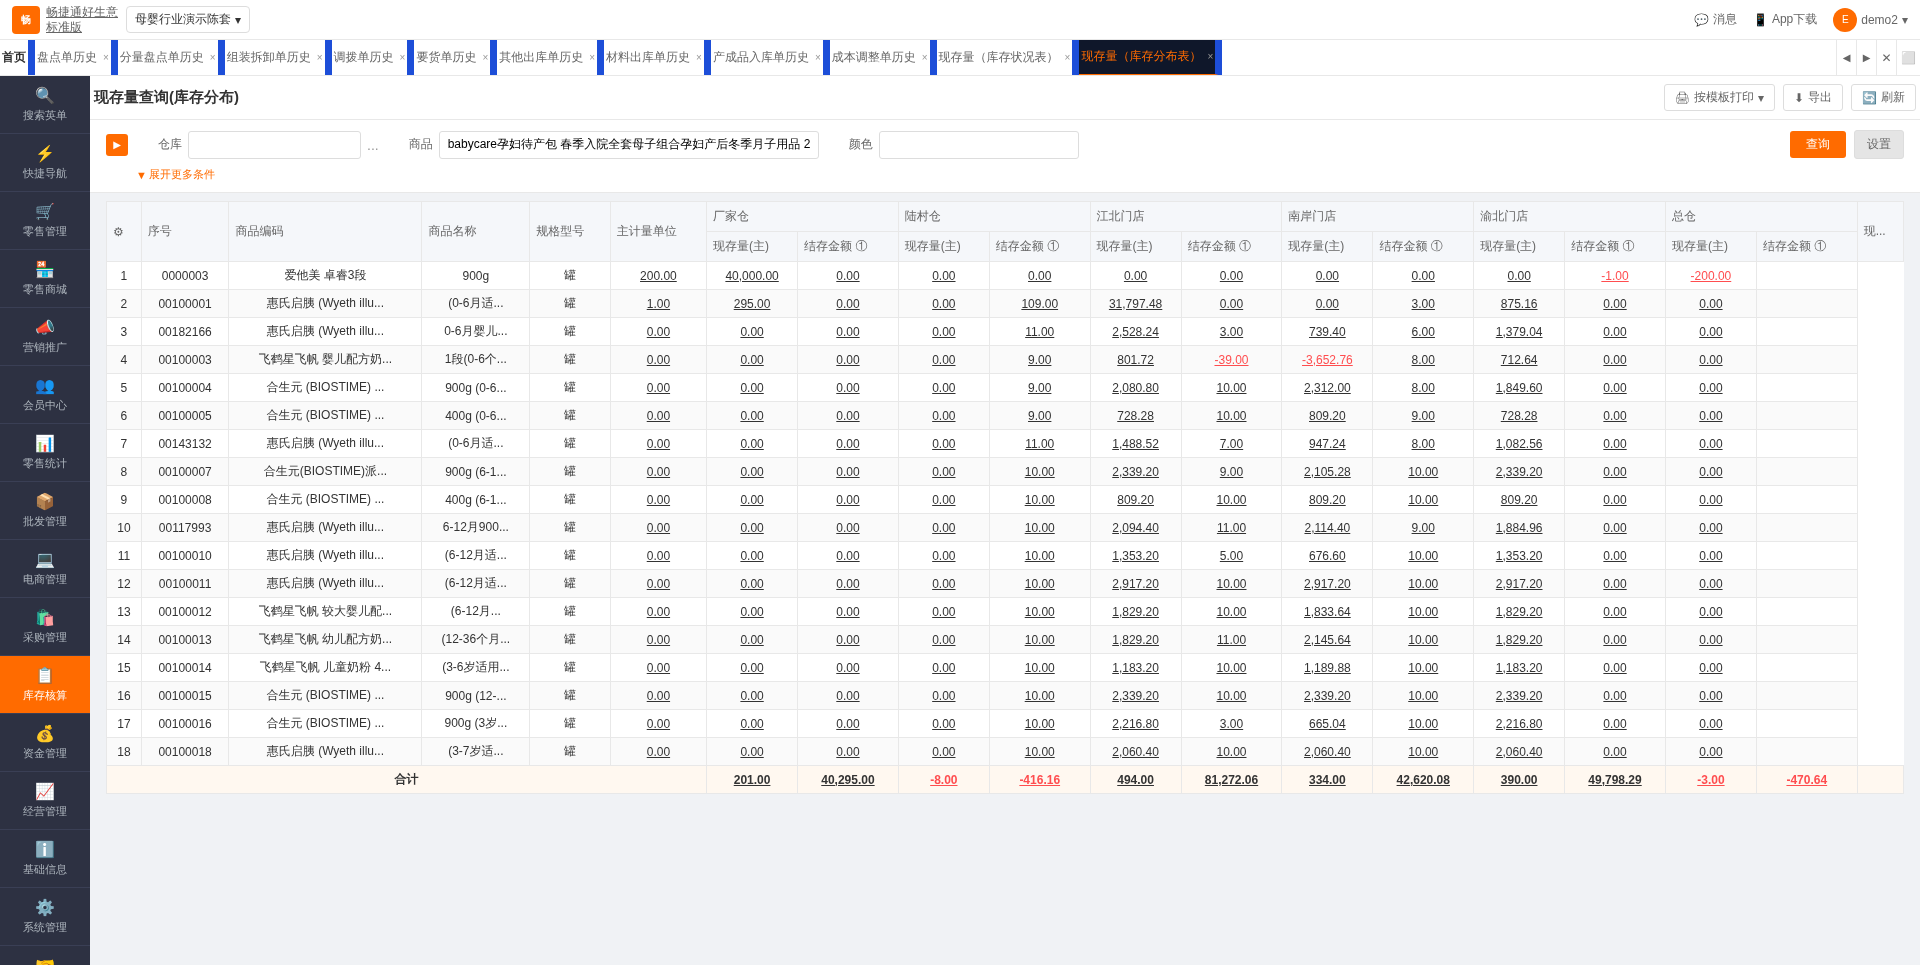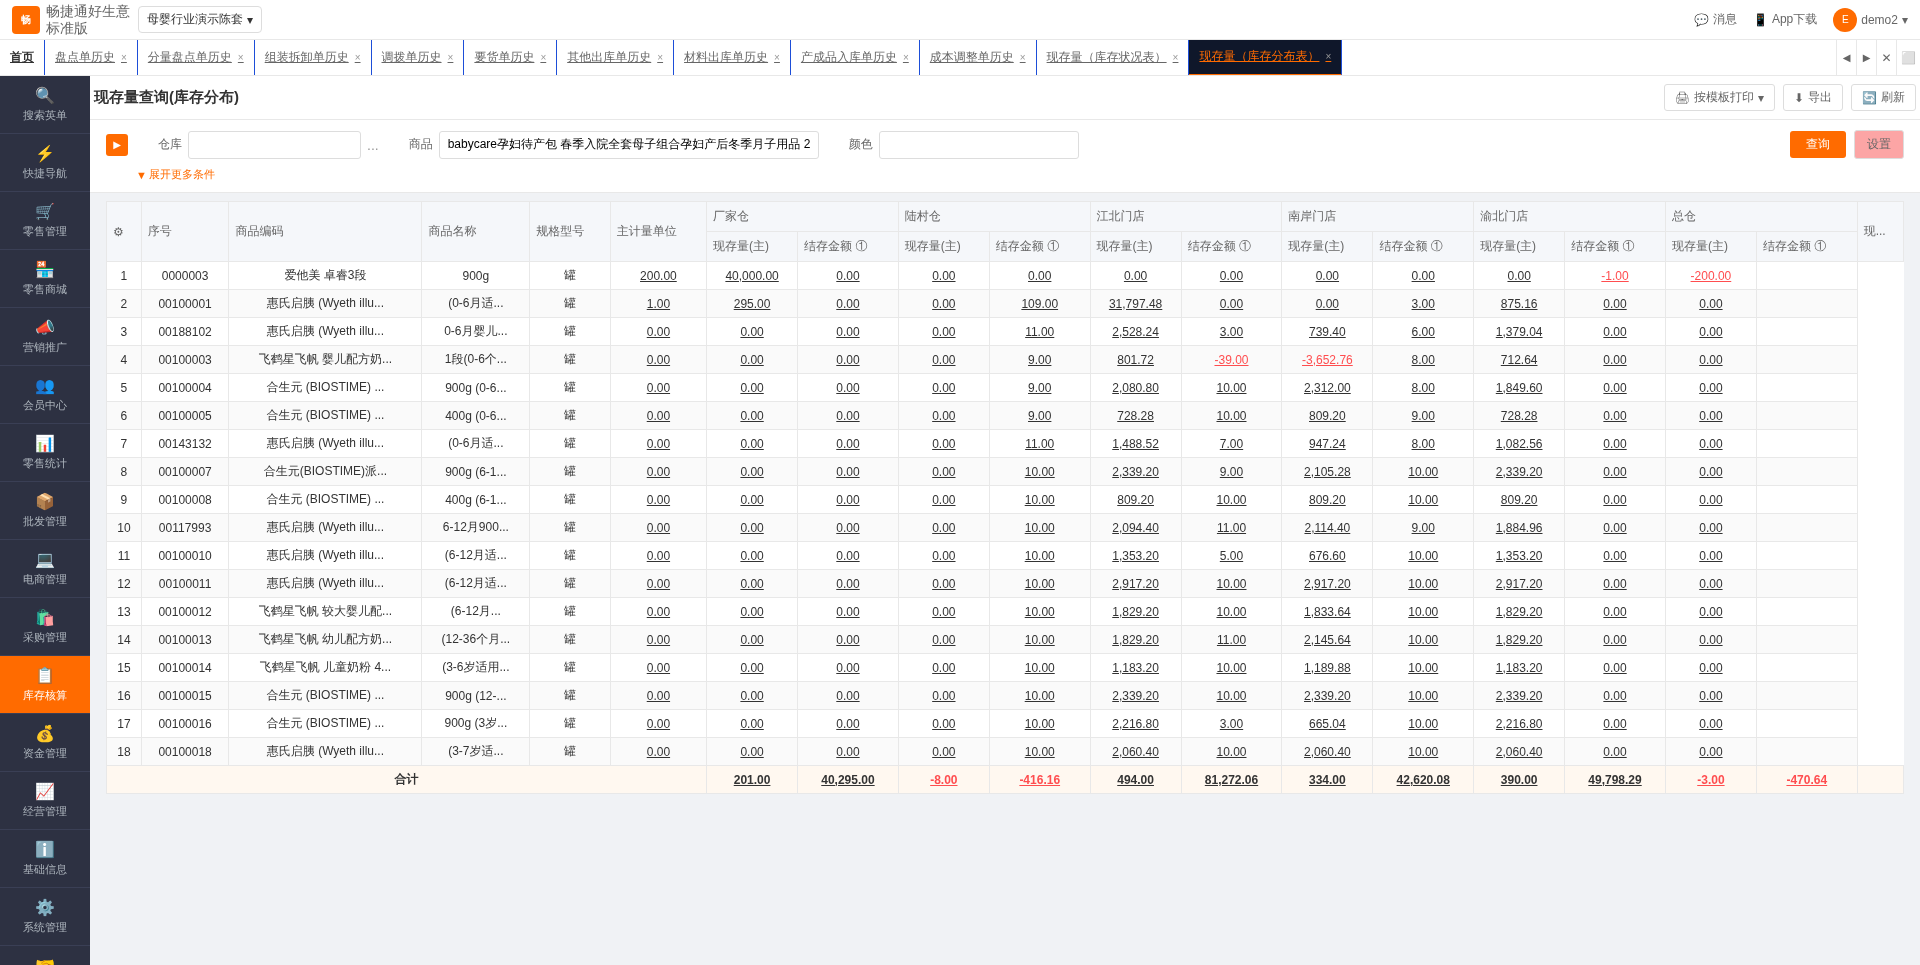--- a/index.html
+++ b/index.html
@@ -3,29 +3,29 @@
   <meta charset="utf-8">
   <style>
     * { box-sizing: border-box; margin: 0; padding: 0; }
     body { font-family: 'Microsoft YaHei', Arial, sans-serif; font-size: 12px; background: #f0f2f5; color: #333; overflow: hidden; }
 
     
     .topbar { background: #fff; height: 40px; display: flex; align-items: center; justify-content: space-between; padding: 0 12px; border-bottom: 1px solid #e8e8e8; }
     .topbar-left { display: flex; align-items: center; gap: 8px; }
     .logo-area { display: flex; align-items: center; gap: 6px; }
     .logo-icon { width: 28px; height: 28px; background: #ff6b00; border-radius: 4px; display: flex; align-items: center; justify-content: center; color: #fff; font-size: 10px; font-weight: bold; }
-    .logo-text { font-size: 14px; color: #666; line-height: 1.2; }
+    .logo-text { font-size: 12px; color: #666; line-height: 1.2; text-decoration: underline; }
     .org-selector { display: flex; align-items: center; gap: 4px; font-size: 12px; color: #333; cursor: pointer; padding: 4px 8px; border: 1px solid #ddd; border-radius: 4px; background: #fff; }
     .topbar-right { display: flex; align-items: center; gap: 16px; }
     .topbar-right-item { display: flex; align-items: center; gap: 4px; font-size: 12px; color: #666; cursor: pointer; }
     .avatar { width: 24px; height: 24px; border-radius: 50%; background: #ff6b00; display: flex; align-items: center; justify-content: center; color: #fff; font-size: 10px; }
 
     
     .nav-tabs { background: #fff; height: 36px; display: flex; align-items: center; border-bottom: 1px solid #e8e8e8; overflow: hidden; }
-    .nav-tab { display: flex; align-items: center; gap: 4px; padding: 0 10px; height: 36px; border-right: 1px solid #1d4ed8; font-size: 12px; color: #666; cursor: pointer; white-space: nowrap; flex-shrink: 0; text-decoration: underline; }
+    .nav-tab { display: flex; align-items: center; gap: 4px; padding: 0 2px; height: 36px; border-right: 7px solid #1d4ed8; font-size: 12px; color: #666; cursor: pointer; white-space: nowrap; flex-shrink: 0; }
     .nav-tab.home { background: #fff; color: #333; font-weight: bold; }
     .nav-tab.active { background: #0f172a; color: #ff6b00; border-bottom: 2px solid #ff6b00; }
     .nav-tab .close-btn { font-size: 10px; color: #999; margin-left: 2px; cursor: pointer; }
     .nav-arrows { display: flex; align-items: center; margin-left: auto; }
     .nav-arrow { width: 20px; height: 36px; display: flex; align-items: center; justify-content: center; cursor: pointer; color: #666; border-left: 1px solid #e8e8e8; font-size: 10px; }
     .nav-close-all { width: 20px; height: 36px; display: flex; align-items: center; justify-content: center; cursor: pointer; color: #666; border-left: 1px solid #e8e8e8; font-size: 12px; }
     .nav-expand { width: 24px; height: 36px; display: flex; align-items: center; justify-content: center; cursor: pointer; color: #666; border-left: 1px solid #e8e8e8; }
 
     
     .main-layout { display: flex; height: calc(100vh - 76px); }
@@ -47,21 +47,21 @@
 
     
     .search-area { background: #fff; padding: 10px 16px; border-bottom: 1px solid #e8e8e8; }
     .search-row { display: flex; align-items: center; gap: 12px; flex-wrap: wrap; }
     .search-field { display: flex; align-items: center; gap: 6px; }
     .search-label { font-size: 12px; color: #666; white-space: nowrap; margin-left: 18px; }
     .search-input { height: 28px; border: 1px solid #ddd; border-radius: 3px; padding: 0 8px; font-size: 12px; min-width: 80px; }
     .search-input-wide { width: 380px; }
     .search-input-color { width: 200px; }
     .query-btn { background: #ff6b00; color: #fff; border: none; border-radius: 3px; padding: 5px 16px; font-size: 12px; cursor: pointer; }
-    .set-btn { background: #fca5a5; color: #666; border: 1px solid #ddd; border-radius: 3px; padding: 5px 12px; font-size: 12px; cursor: pointer; }
+    .set-btn { background: #e5e5e5; color: #666; border: 1px solid #ddd; border-radius: 3px; padding: 5px 12px; font-size: 12px; cursor: pointer; }
     .search-btn-expand-toggle { color: #ff6b00; font-size: 11px; display: flex; align-items: center; gap: 2px; cursor: pointer; }
     .orange-arrow { width: 22px; height: 22px; background: #ff6b00; border-radius: 3px; display: flex; align-items: center; justify-content: center; color: #fff; cursor: pointer; font-size: 10px; }
 
     
     .table-wrap { flex: 1; overflow: auto; padding: 8px 16px; }
     .data-table { width: 100%; border-collapse: collapse; background: #fff; font-size: 12px; }
     .data-table th { background: #f5f7fa; padding: 6px 6px; text-align: left; border: 1px solid #e8e8e8; font-weight: normal; color: #666; white-space: nowrap; position: sticky; top: 0; z-index: 2; }
     .data-table td { padding: 5px 6px; text-align: center; border: 1px solid #e8e8e8; white-space: nowrap; }
     .data-table tr.even td { background: #fafafa; }
     .data-table tr.sum-row td { background: #fff8f0; font-weight: bold; }
@@ -321,21 +321,21 @@
               <td class="cell-num">0.00</td>
               <td class="cell-num">0.00</td>
               <td class="cell-num">3.00</td>
               <td class="cell-num">875.16</td>
               <td class="cell-num">0.00</td>
               <td class="cell-num">0.00</td>
               <td></td>
             </tr>
             <tr class="">
               <td>3</td>
-              <td>00188102</td>
+              <td>00182166</td>
               <td>惠氏启胰 (Wyeth illu...</td>
               <td>0-6月婴儿...</td>
               <td>罐</td>
               <td class="cell-num">0.00</td>
               <td class="cell-num">0.00</td>
               <td class="cell-num">0.00</td>
               <td class="cell-num">0.00</td>
               <td class="cell-num">11.00</td>
               <td class="cell-num">2,528.24</td>
               <td class="cell-num">3.00</td>

